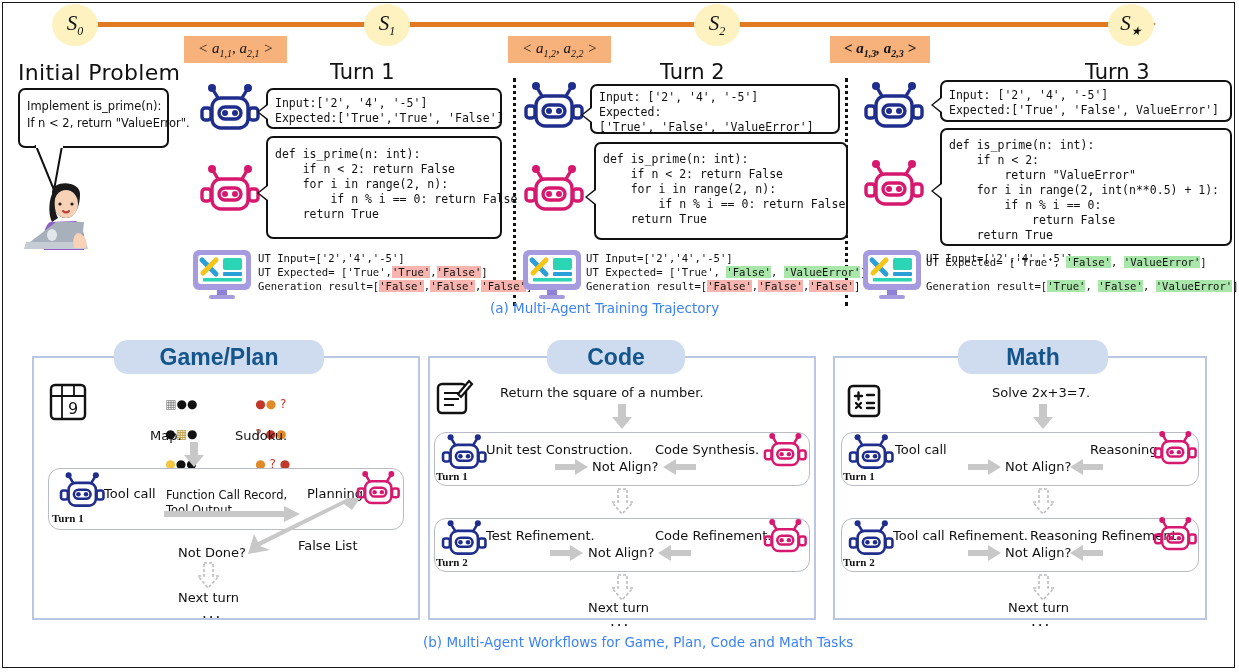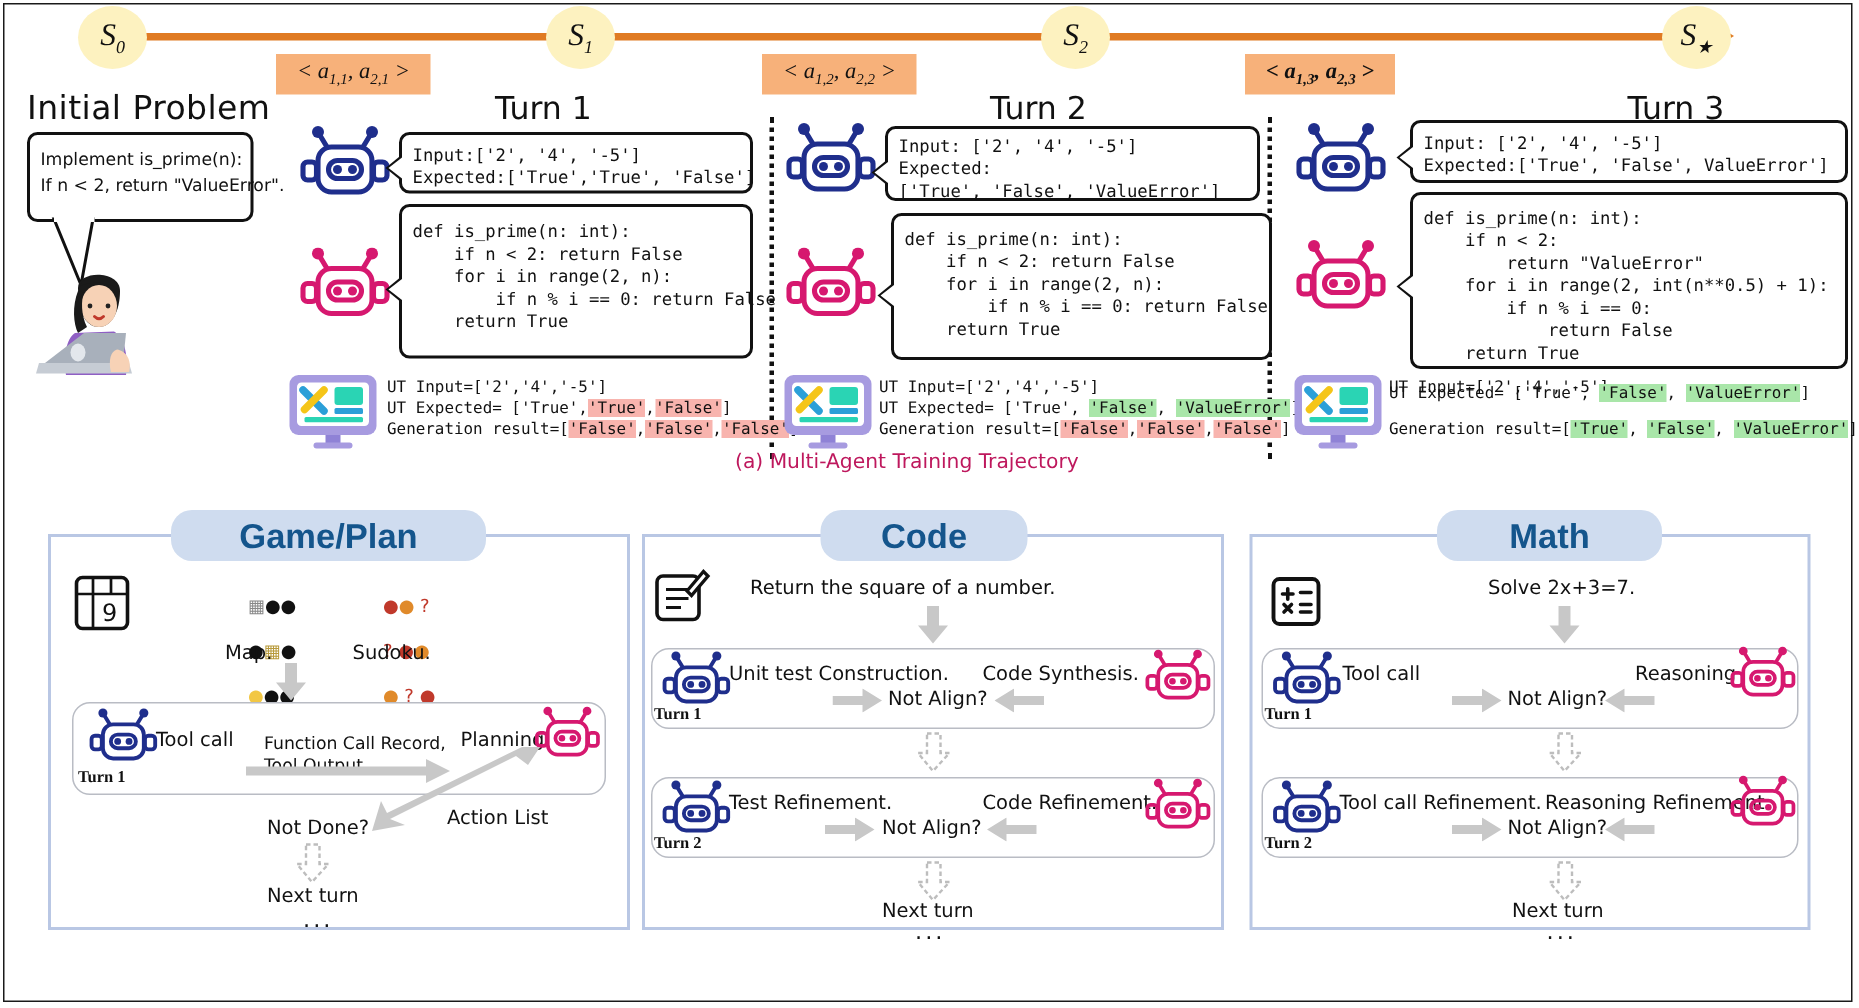--- a/index.html
+++ b/index.html
@@ -34,21 +34,21 @@
 
   
   .tail{position:absolute;left:-11px;width:0;height:0;border-top:9px solid transparent;border-bottom:9px solid transparent;border-right:11px solid #111;}
   .tail:after{content:"";position:absolute;left:2px;top:-7px;width:0;height:0;border-top:7px solid transparent;border-bottom:7px solid transparent;border-right:9px solid #fff;}
 
   
   .hl-r{background:#f8b4ae;}
   .hl-g{background:#a9e6a9;}
 
   
-  .cap{font-family:"DejaVu Sans",sans-serif;font-size:13.5px;color:#be185d;white-space:nowrap;}
+  .cap{font-family:"DejaVu Sans",sans-serif;font-size:13.5px;color:#3b82f6;white-space:nowrap;}
 
   
   .panel{border:2px solid #b9c7e4;background:#fff;box-sizing:border-box;}
   .panel-title{background:#cfdcef;color:#14558c;font-weight:bold;font-size:23px;border-radius:14px;display:flex;align-items:center;justify-content:center;font-family:"Liberation Sans",sans-serif;}
   .rowbox{border:1.5px solid #b9bcc4;border-radius:12px;background:#fff;box-sizing:border-box;}
   .lbl{font-family:"DejaVu Sans",sans-serif;font-size:13px;color:#111;white-space:nowrap;}
   .lbl.sm{font-size:11.5px;}
   .turnlbl{font-family:"Liberation Serif",serif;font-weight:bold;font-size:11px;color:#111;white-space:nowrap;}
   .greyarrow{fill:#c8c8c8;}
   .dots{font-size:15px;letter-spacing:2px;color:#111;font-family:"DejaVu Sans",sans-serif;}
@@ -351,21 +351,21 @@
       <rect x="4" y="24" width="9" height="12" rx="3"></rect>
       <rect x="51" y="24" width="9" height="12" rx="3"></rect>
     </g>
     <circle cx="14" cy="4" r="4" fill="#1f2e8c"></circle>
       <circle cx="50" cy="4" r="4" fill="#1f2e8c"></circle>
     <circle cx="27" cy="29" r="3" fill="#1f2e8c"></circle>
       <circle cx="37" cy="29" r="3" fill="#1f2e8c"></circle>
   </svg>
   <div class="abs turnlbl" style="left:52px;top:512px;">Turn 1</div>
   <div class="abs lbl" style="left:104px;top:486px;">Tool call</div>
-  <div class="abs lbl sm" style="left:166px;top:488px;white-space:pre;line-height:15px;margin-left:10px;">Function Call Record,
+  <div class="abs lbl sm" style="left:166px;top:488px;white-space:pre;line-height:15px;">Function Call Record,
 Tool Output</div>
   <svg class="abs" style="left:164px;top:506px;" width="138" height="16">
     <polygon points="0,5 120,5 120,0 136,8 120,16 120,11 0,11" class="greyarrow"></polygon>
   </svg>
   <div class="abs lbl" style="left:307px;top:486px;">Planning</div>
   <svg class="abs" style="left:355px;top:470px;" width="48" height="40" viewBox="0 0 66 52">
     <g stroke="#d6186f" stroke-width="3.4" fill="none" stroke-linecap="round">
       <line x1="20" y1="14" x2="14" y2="4"></line>
         <line x1="44" y1="14" x2="50" y2="4"></line>
       <rect x="14" y="14" width="36" height="30" rx="9"></rect>
@@ -375,21 +375,21 @@
     </g>
     <circle cx="14" cy="4" r="4" fill="#d6186f"></circle>
       <circle cx="50" cy="4" r="4" fill="#d6186f"></circle>
     <circle cx="27" cy="29" r="3" fill="#d6186f"></circle>
       <circle cx="37" cy="29" r="3" fill="#d6186f"></circle>
   </svg>
 
   <svg class="abs" style="left:248px;top:498px;" width="116" height="56">
     <polygon points="112,0 104,12 96,6 12,48 22,52 0,56 6,36 10,44 100,0" class="greyarrow"></polygon>
   </svg>
-  <div class="abs lbl" style="left:298px;top:538px;">Action List</div>
+  <div class="abs lbl" style="left:298px;top:538px;">False List</div>
 
   <div class="abs lbl" style="left:178px;top:545px;">Not Done?</div>
   <svg class="abs" style="left:196px;top:562px;" width="26" height="28">
     <polygon points="8,1 17,1 17,14 23,14 12,26 2,14 8,14" fill="none" stroke="#bdbdbd" stroke-width="1.6" stroke-dasharray="3,2"></polygon>
   </svg>
   <div class="abs lbl" style="left:178px;top:590px;">Next turn</div>
   <div class="abs dots" style="left:202px;top:604px;">...</div>
 
   <div class="abs panel" style="left:428px;top:356px;width:388px;height:264px;"></div>
   <div class="abs panel-title" style="left:547px;top:340px;width:138px;height:34px;">Code</div>
@@ -597,14 +597,15 @@
     <circle cx="27" cy="29" r="3" fill="#d6186f"></circle>
       <circle cx="37" cy="29" r="3" fill="#d6186f"></circle>
   </svg>
 
   <svg class="abs" style="left:1031px;top:574px;" width="26" height="28">
     <polygon points="8,1 17,1 17,14 23,14 12,26 2,14 8,14" fill="none" stroke="#bdbdbd" stroke-width="1.6" stroke-dasharray="3,2"></polygon>
   </svg>
   <div class="abs lbl" style="left:1008px;top:600px;">Next turn</div>
   <div class="abs dots" style="left:1031px;top:612px;">...</div>
 
+  <div class="abs cap" style="left:423px;top:634px;">(b) Multi-Agent Workflows for Game, Plan, Code and Math Tasks</div>
 
 </div>
 
 </body></html>

